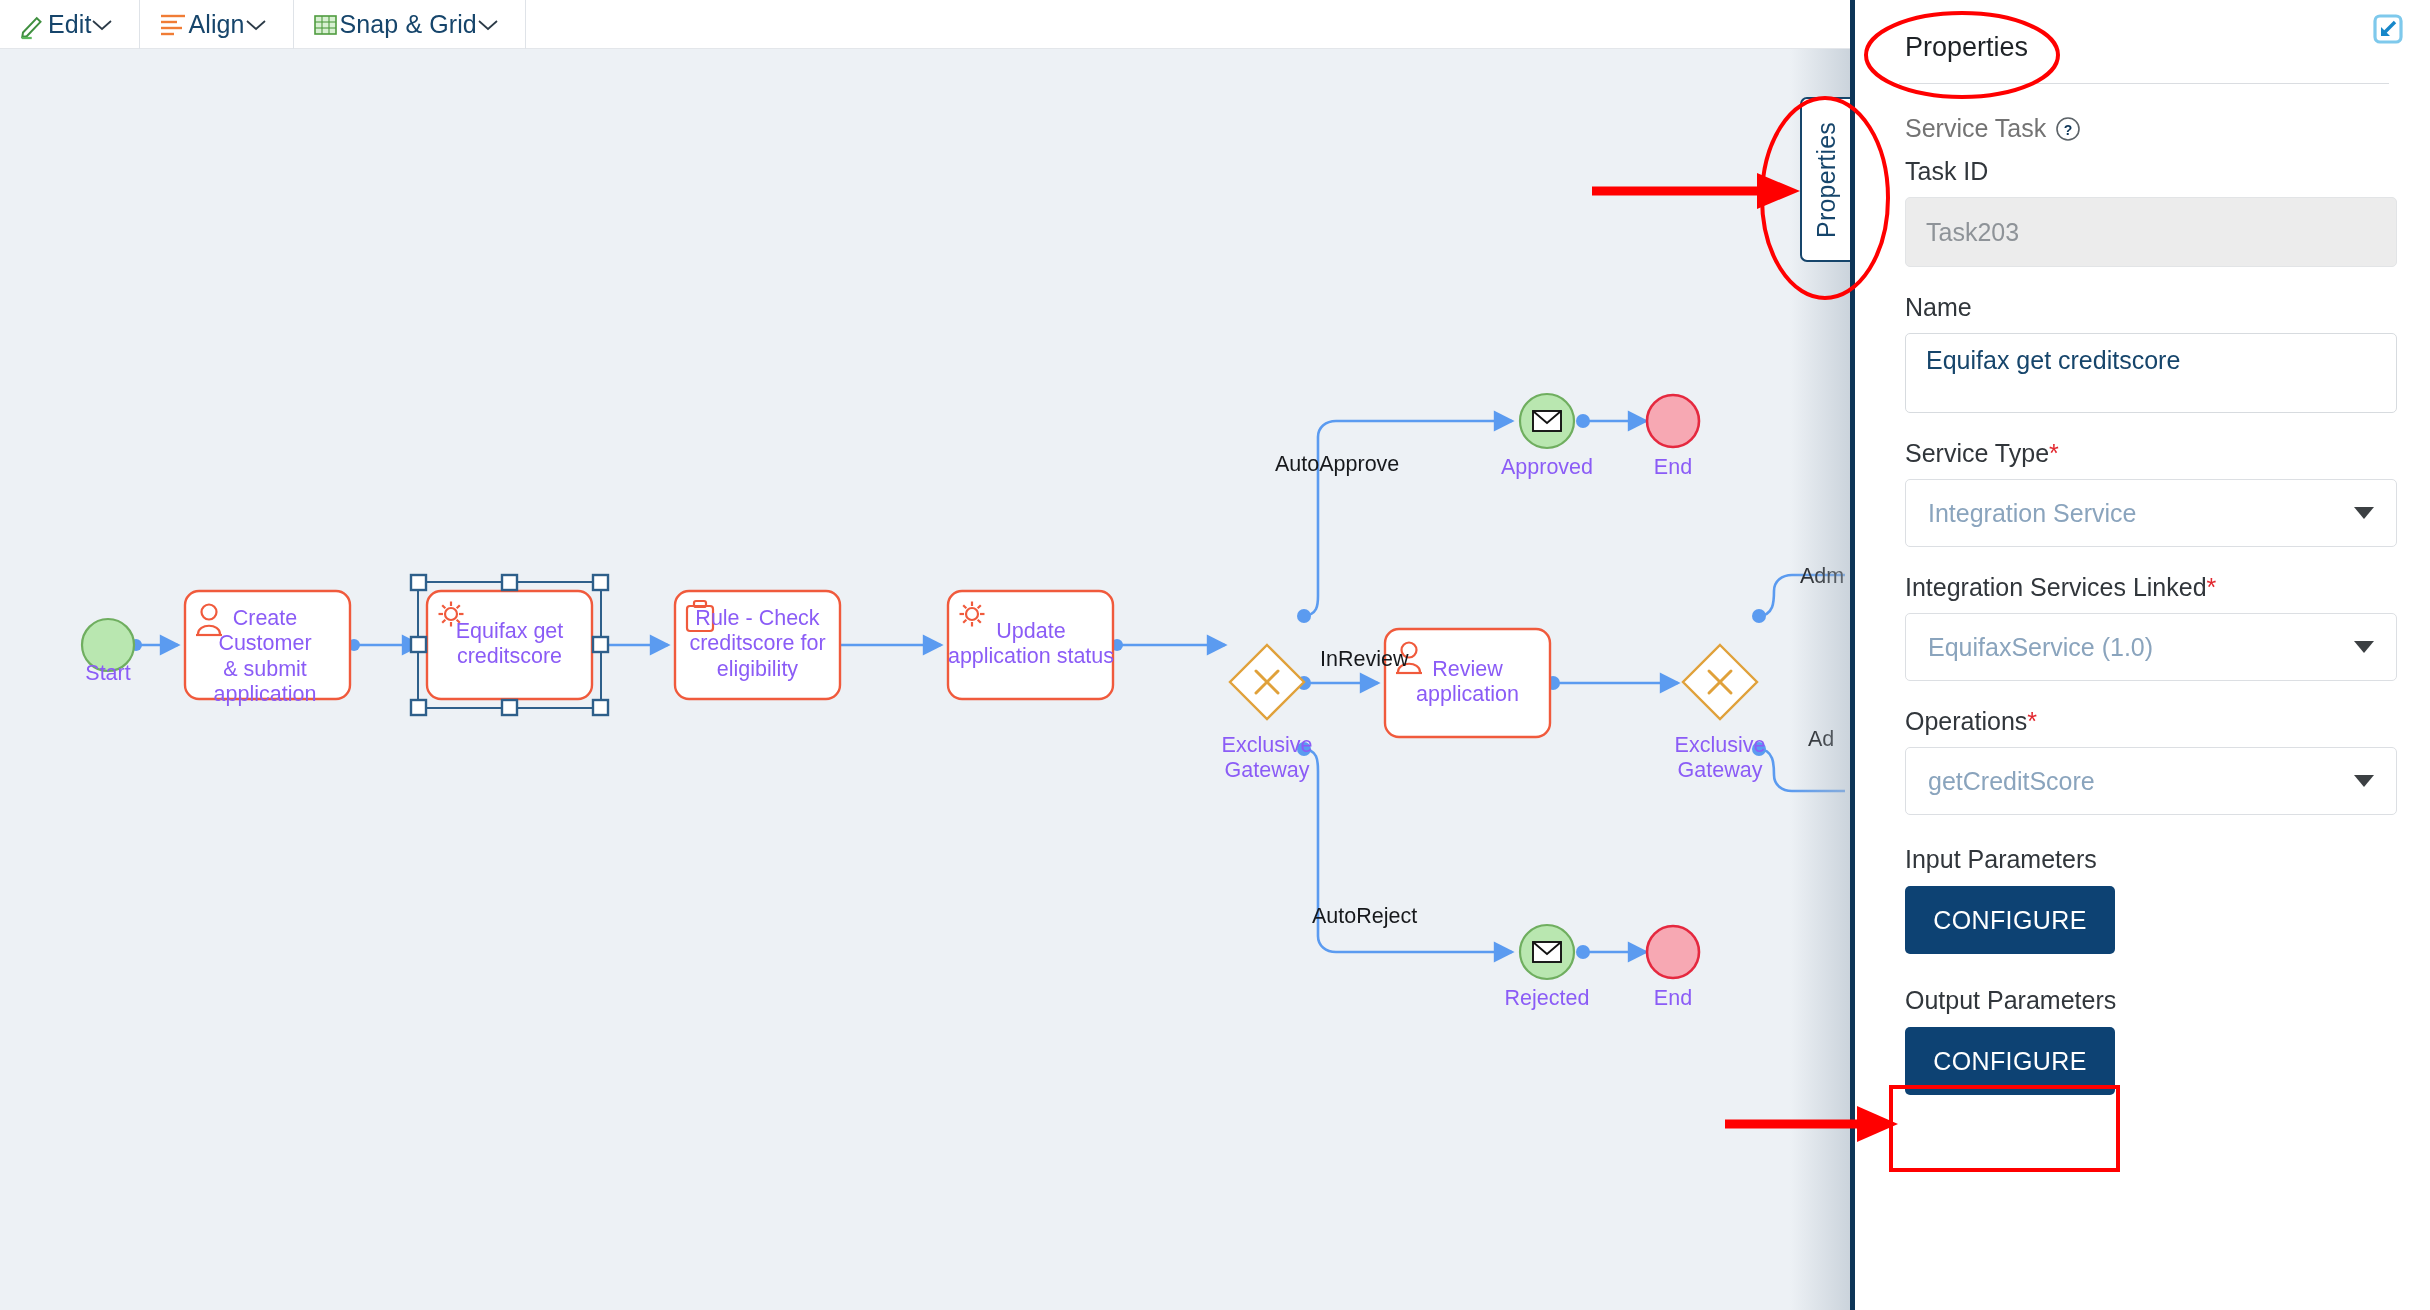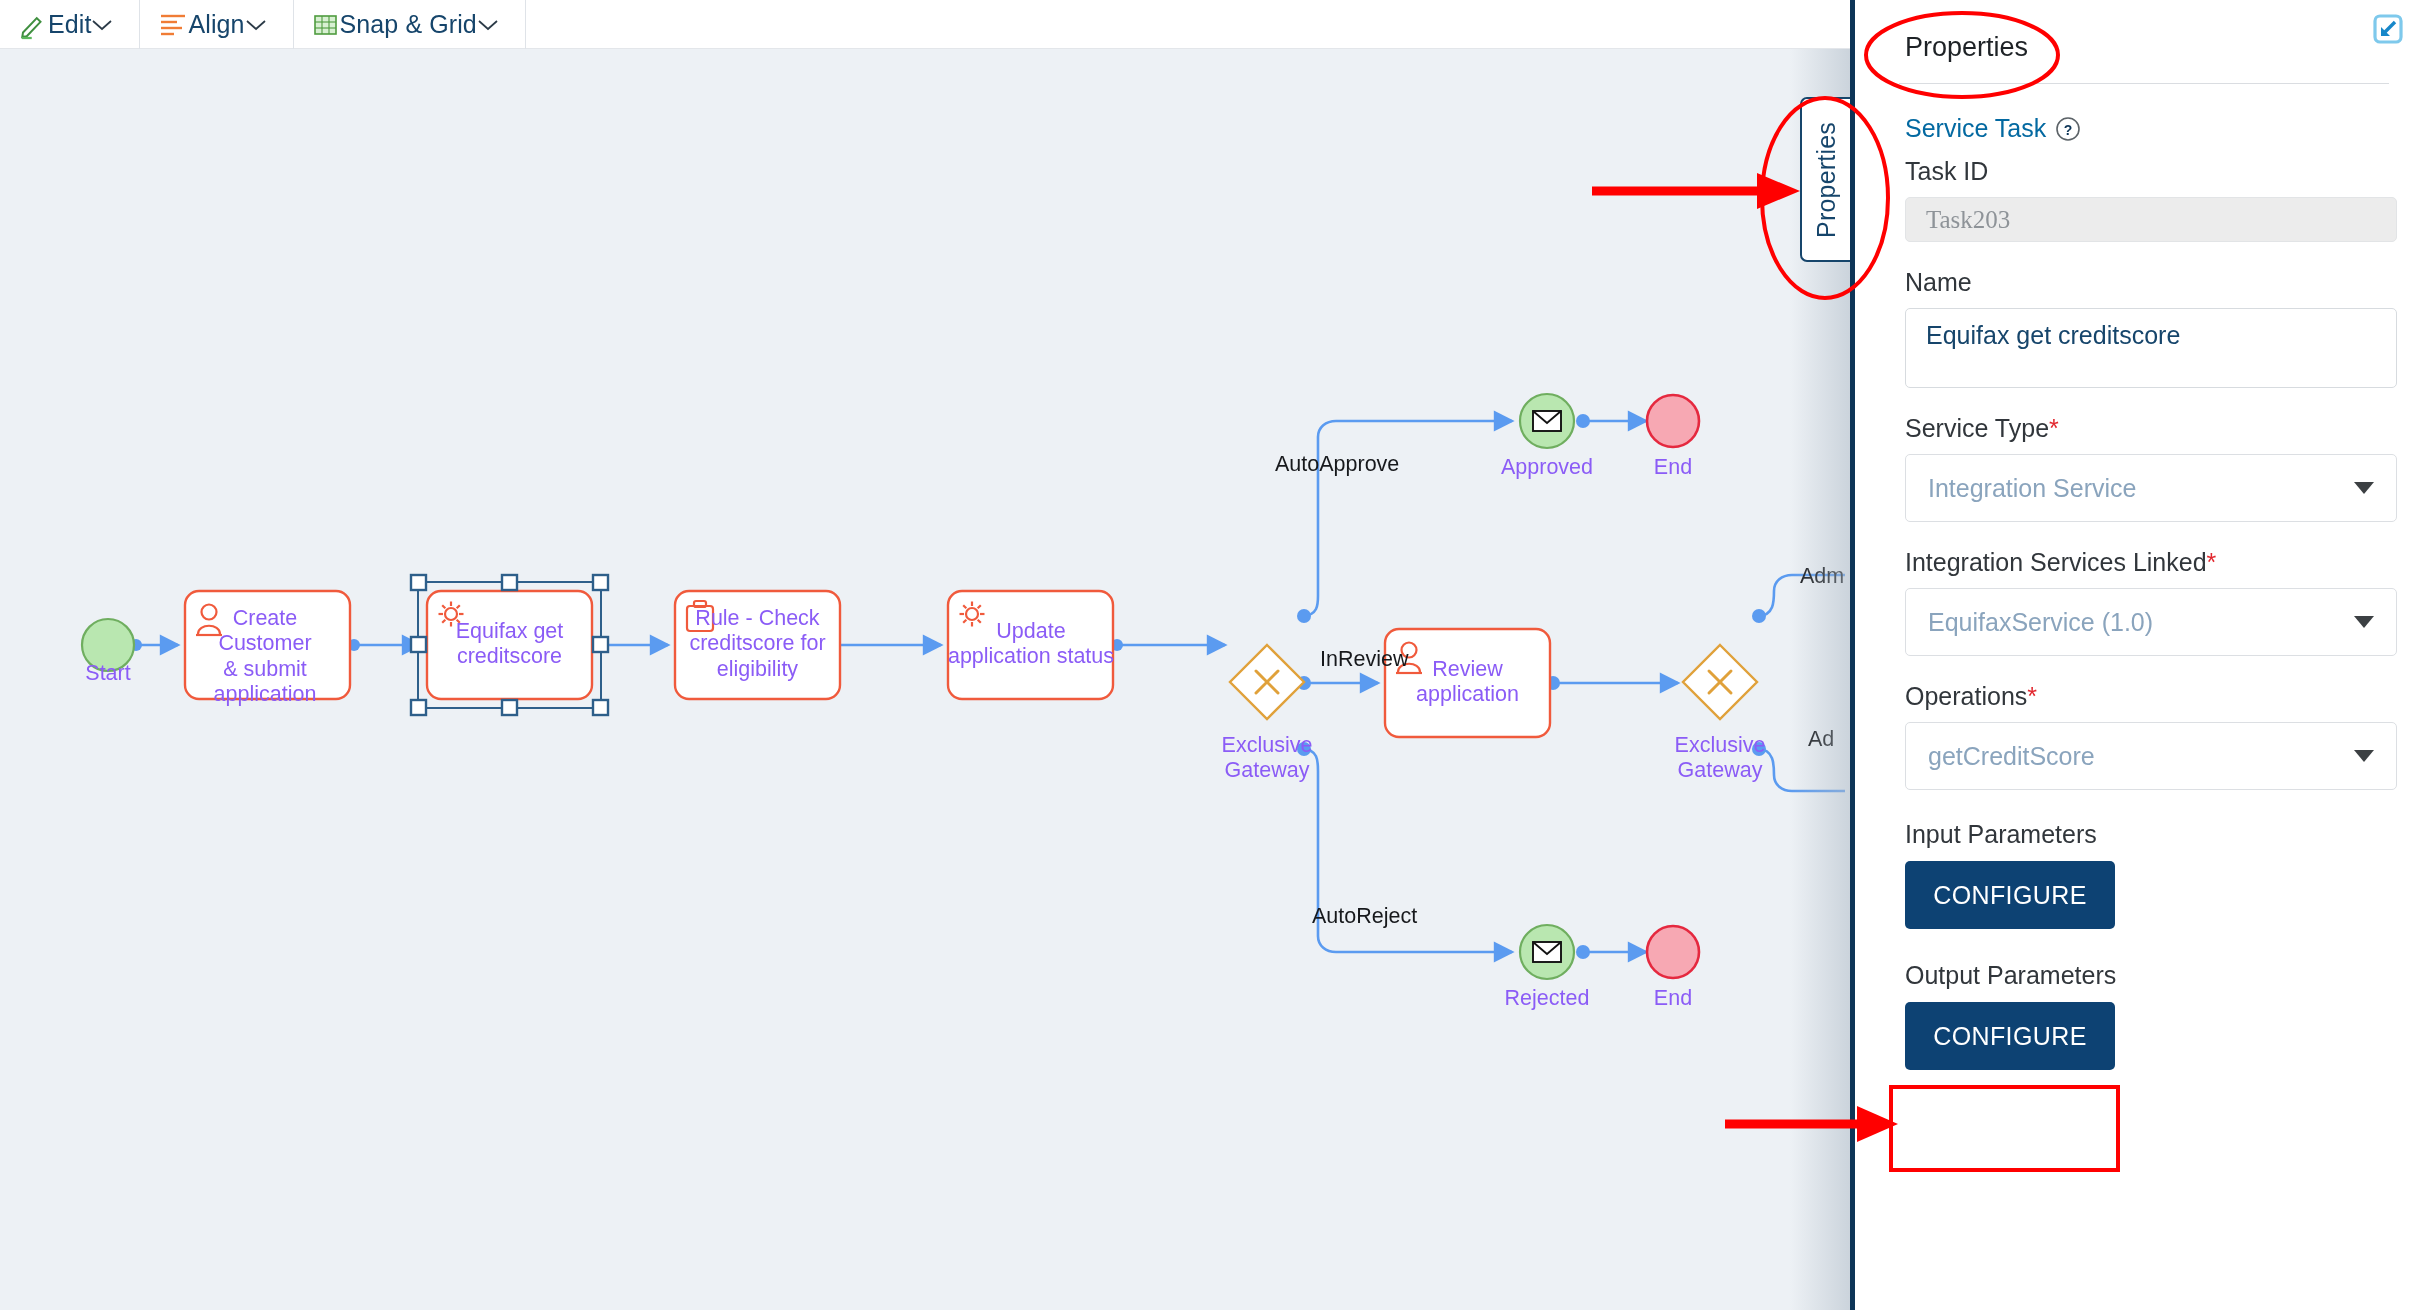--- a/index.html
+++ b/index.html
@@ -88,21 +88,21 @@
     margin-top: 20px; height: 1px; background: #dadde1; width: 490px;
   }
   .expand-btn {
     position: absolute; right: 22px; top: 8px;
     width: 42px; height: 42px;
     display:flex; align-items:center; justify-content:center;
     cursor: pointer;
   }
   .f-row { padding-left: 6px; }
   .f-sub {
-    margin-top: 30px; font-size: 25px; color: #0369a1;
+    margin-top: 30px; font-size: 25px; color: #737373;
     display: flex; align-items: center; gap: 9px;
   }
   .help-ico { display:flex; align-items:center; }
   .f-label {
     margin-top: 14px; font-size: 25px; color: #31363b;
   }
   .f-label .req { color: #e2282f; font-size: 25px; }
   .inp {
     margin-top: 11px;
     width: 492px; height: 54px;
@@ -407,21 +407,21 @@
         <span class="help-ico">
           <svg width="26" height="26" viewBox="0 0 26 26">
             <circle cx="13" cy="13" r="11" fill="none" stroke="#5c6368" stroke-width="1.6"></circle>
             <text x="13" y="18.5" font-size="14" fill="#0d3557" text-anchor="middle" font-family="Liberation Sans, sans-serif" font-weight="bold">?</text>
           </svg>
         </span>
       </div>
 
       
       <div class="f-label">Task ID</div>
-      <div class="inp readonly" style="height:45px;font-family:Liberation Serif, serif;">
+      <div class="inp readonly" style="height:70px;">
         <span>Task203</span>
       </div>
 
       
       <div class="f-label" style="margin-top:26px;">Name</div>
       <div class="inp tall" style="height:80px;">
         <span>Equifax get creditscore</span>
       </div>
 
       

